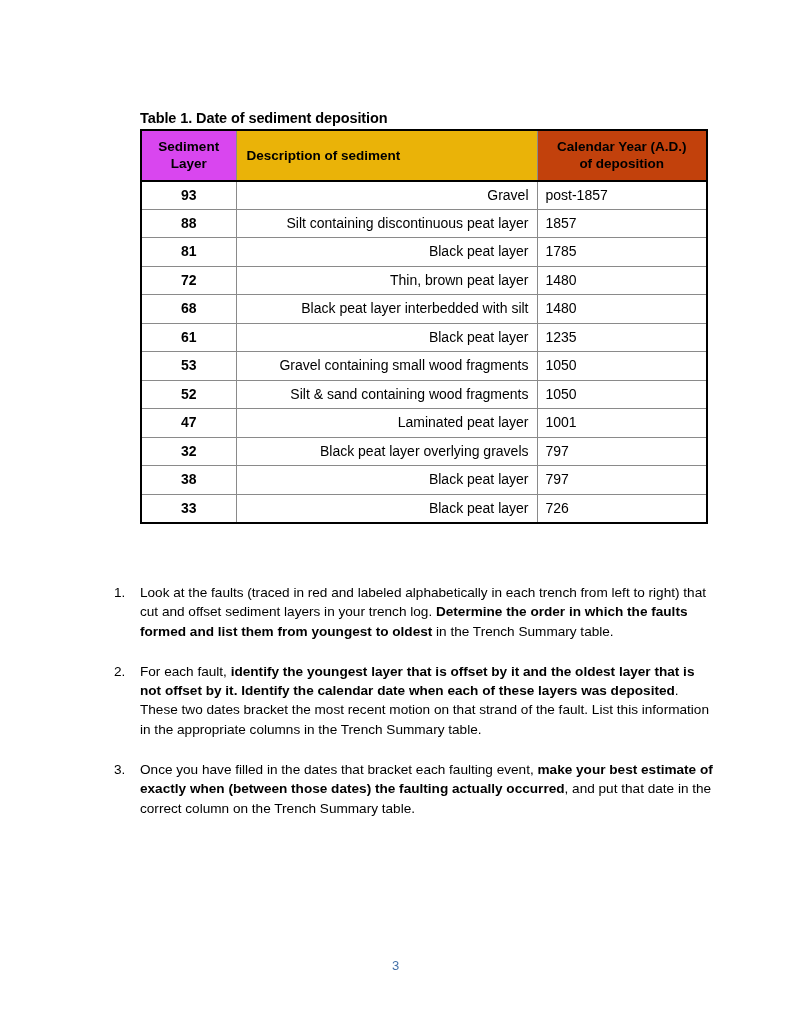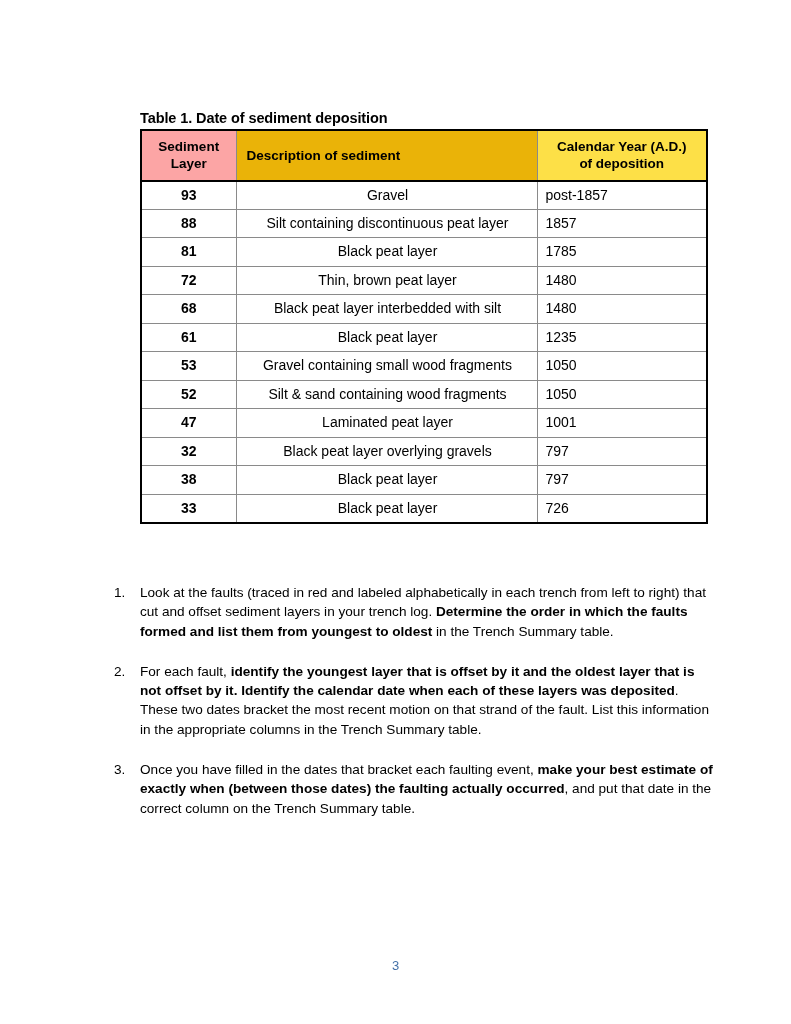--- a/index.html
+++ b/index.html
@@ -77,21 +77,21 @@
     line-height: 1.2;
   }
   .sediment-table tbody td:last-child { border-right: none; }
   .sediment-table tbody tr:last-child td { border-bottom: none; }
 
   .td-layer {
     text-align: center;
     font-weight: bold;
   }
   .td-desc {
-    text-align: center;
+    text-align: right;
     padding-left: 10px !important;
   }
   .td-year {
     text-align: left;
   }
 
   
   .instructions {
     position: absolute;
     left: 114px;
@@ -135,26 +135,26 @@
   <div class="table-caption">Table 1. Date of sediment deposition</div>
 
   <table class="sediment-table">
     <colgroup>
       <col class="c-layer">
       <col class="c-desc">
       <col class="c-year">
     </colgroup>
     <thead>
       <tr>
-        <th class="th-layer" style="background: #fca5a5;">
+        <th class="th-layer" style="background: #d946ef;">
           <span>Sediment</span><br>
           <span>Layer</span>
         </th>
         <th class="th-desc" style="background: #eab308;">Description of sediment</th>
-        <th class="th-year" style="background: #fde047;">
+        <th class="th-year" style="background: #c2410c;">
           <span>Calendar Year (A.D.)</span><br>
           <span>of deposition</span>
         </th>
       </tr>
     </thead>
     <tbody id="table-body">
         <tr>
           <td class="td-layer">93</td>
           <td class="td-desc">Gravel</td>
           <td class="td-year">post-1857</td>

